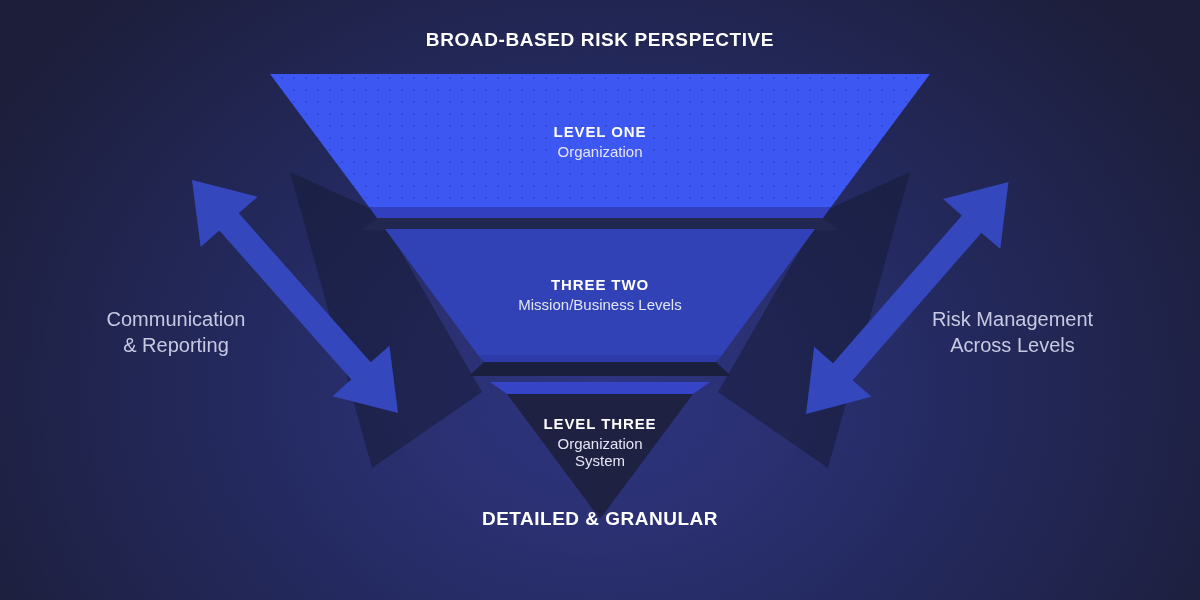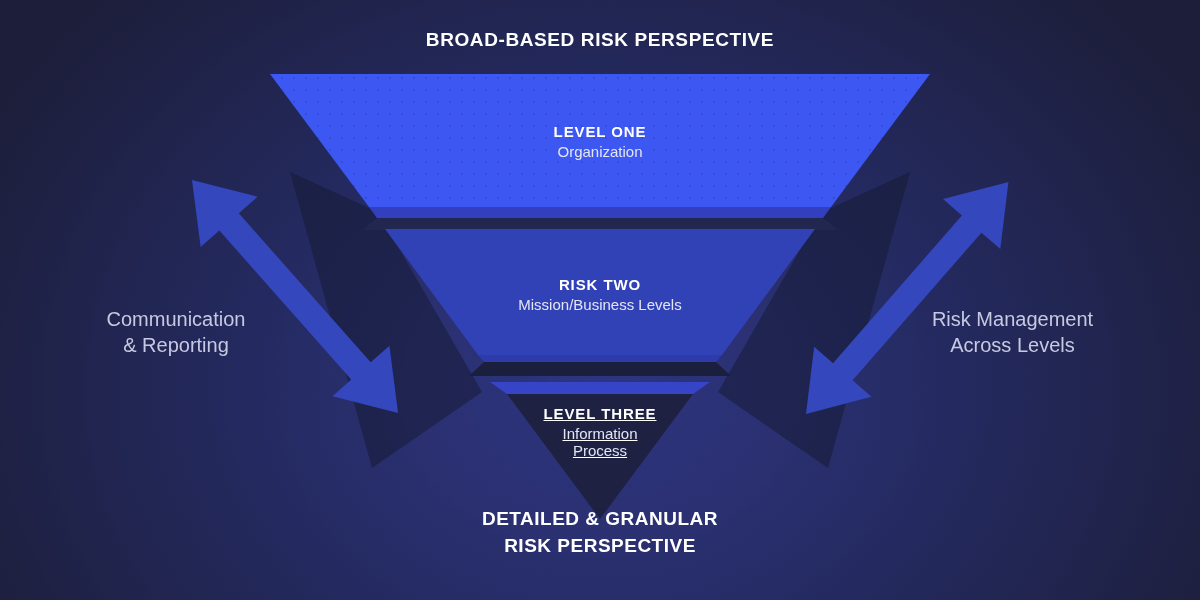--- a/index.html
+++ b/index.html
@@ -21,21 +21,21 @@
     left: 0; right: 0; top: 29px;
     font-size: 19px; font-weight: 700; letter-spacing: 0.6px;
   }
   .bottom-title {
     left: 0; right: 0; top: 505px;
     font-size: 19px; font-weight: 700; letter-spacing: 0.5px; line-height: 27px;
   }
   .lvl { left: 0; right: 0; }
   .lvl-1 { top: 123px; }
   .lvl-2 { top: 276px; }
-  .lvl-3 { top: 405px; text-decoration: underline; }
+  .lvl-3 { top: 415px; }
   .lvl-title { font-size: 15px; font-weight: 700; letter-spacing: 0.9px; line-height: 18px; }
   .lvl-sub { font-size: 15px; font-weight: 400; color: #e4e6f4; line-height: 17px; margin-top: 2px; }
   .lvl-3 .lvl-sub { width: 120px; margin-left: auto; margin-right: auto; }
   .side-label {
     top: 306px; font-size: 20px; color: #c7c9e2; line-height: 26px; font-weight: 400;
   }
   .side-label.left  { left: 56px;  width: 240px; }
   .side-label.right { left: 890px; width: 245px; }
 </style>
 </head>
@@ -77,37 +77,36 @@
   </svg>
 
   <div class="txt top-title">BROAD-BASED RISK PERSPECTIVE</div>
 
   <div class="txt lvl lvl-1">
     <div class="lvl-title">LEVEL ONE</div>
     <div class="lvl-sub">Organization</div>
   </div>
 
   <div class="txt lvl lvl-2">
-    <div class="lvl-title">RISK TWO</div>
+    <div class="lvl-title">THREE TWO</div>
     <div class="lvl-sub">Mission/Business Levels</div>
   </div>
 
   <div class="txt lvl lvl-3">
     <div class="lvl-title">LEVEL THREE</div>
-    <div class="lvl-sub">Information Process</div>
+    <div class="lvl-sub">Organization System</div>
   </div>
 
   <div class="txt side-label right">
     <div>Risk Management</div>
     <div>Across Levels</div>
   </div>
 
   <div class="txt side-label left">
     <div>Communication</div>
     <div>&amp; Reporting</div>
   </div>
 
   <div class="txt bottom-title">
     <div>DETAILED &amp; GRANULAR</div>
-    <div>RISK PERSPECTIVE</div>
   </div>
 
 </div>
 
 </body></html>

